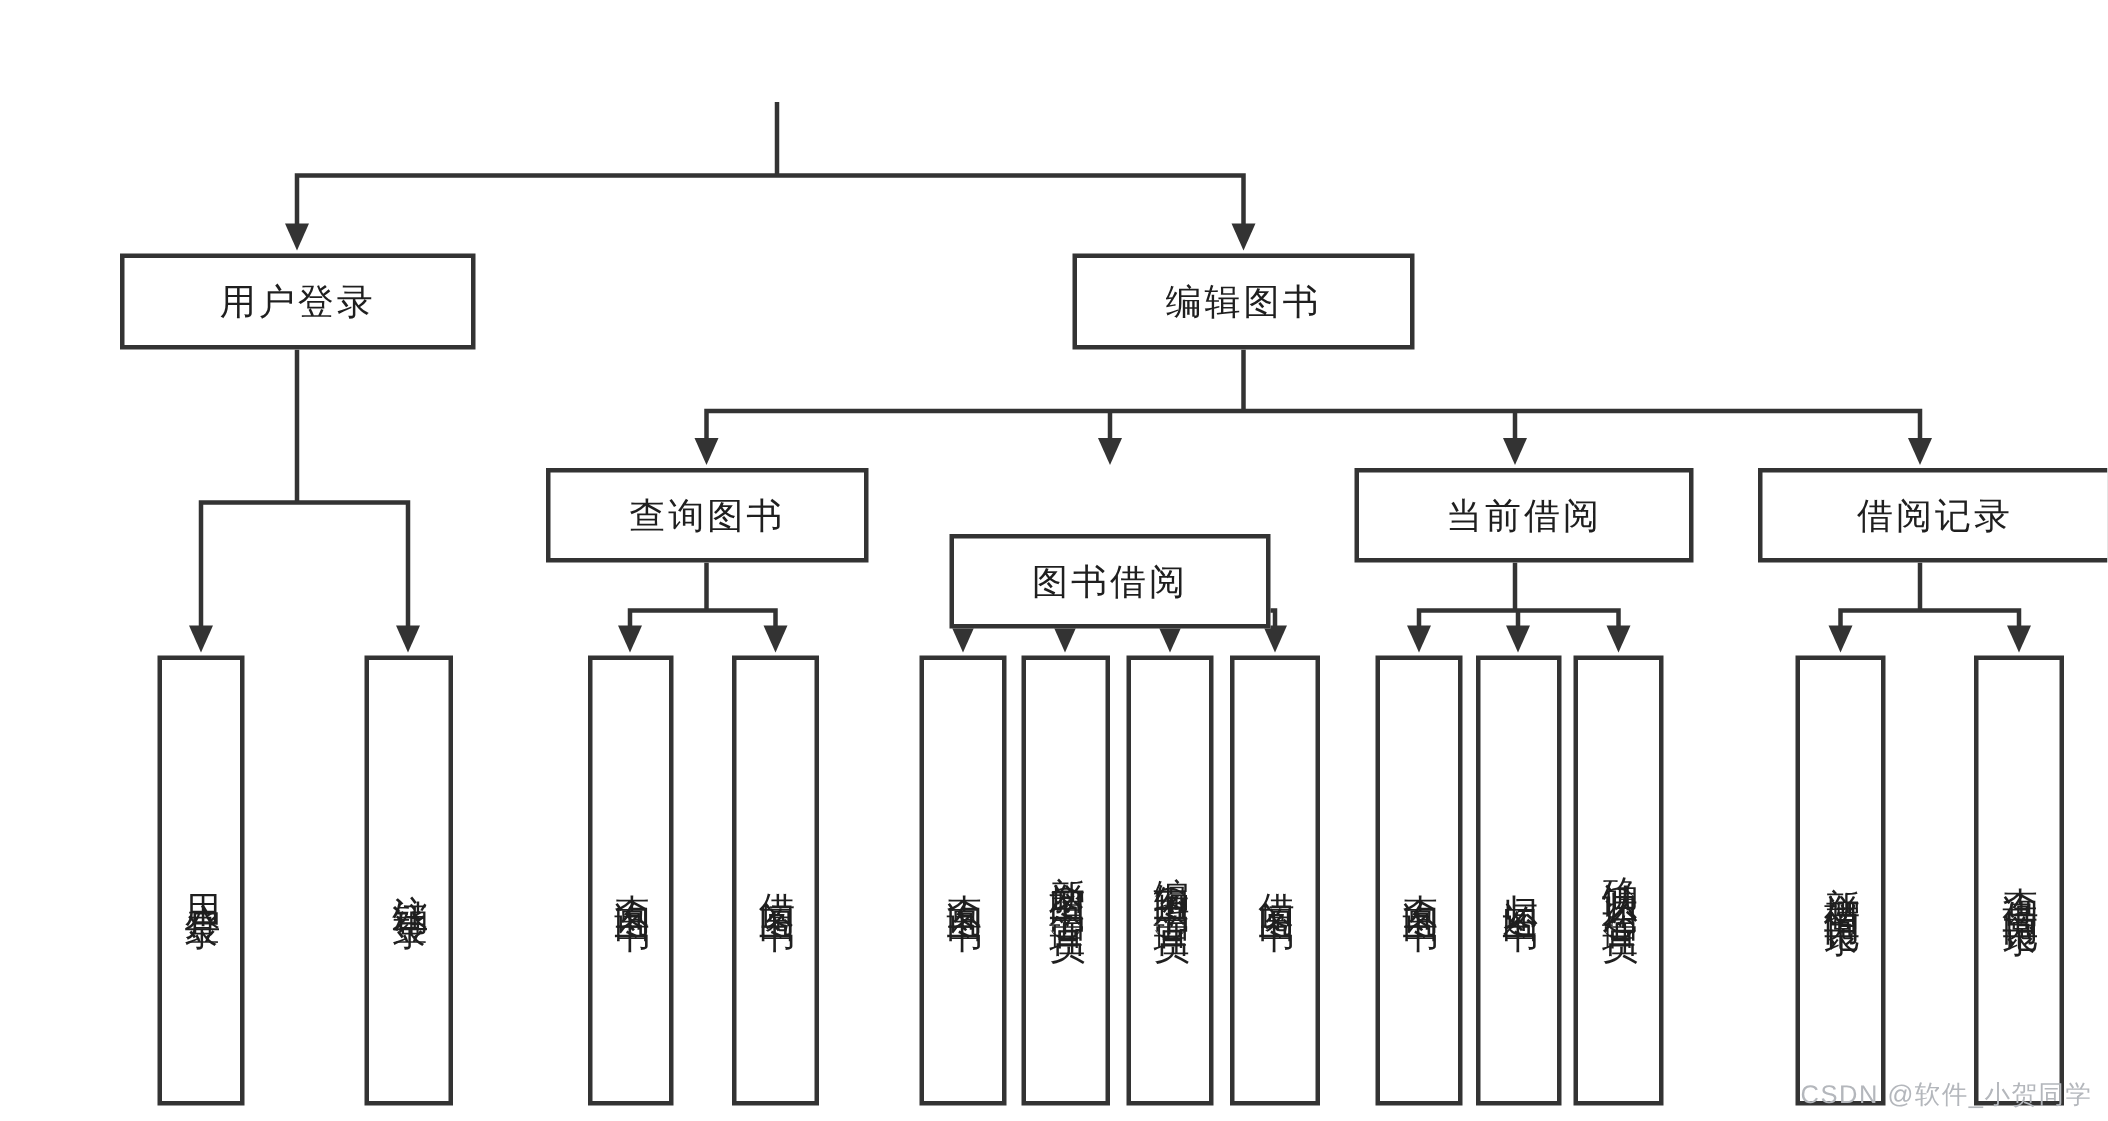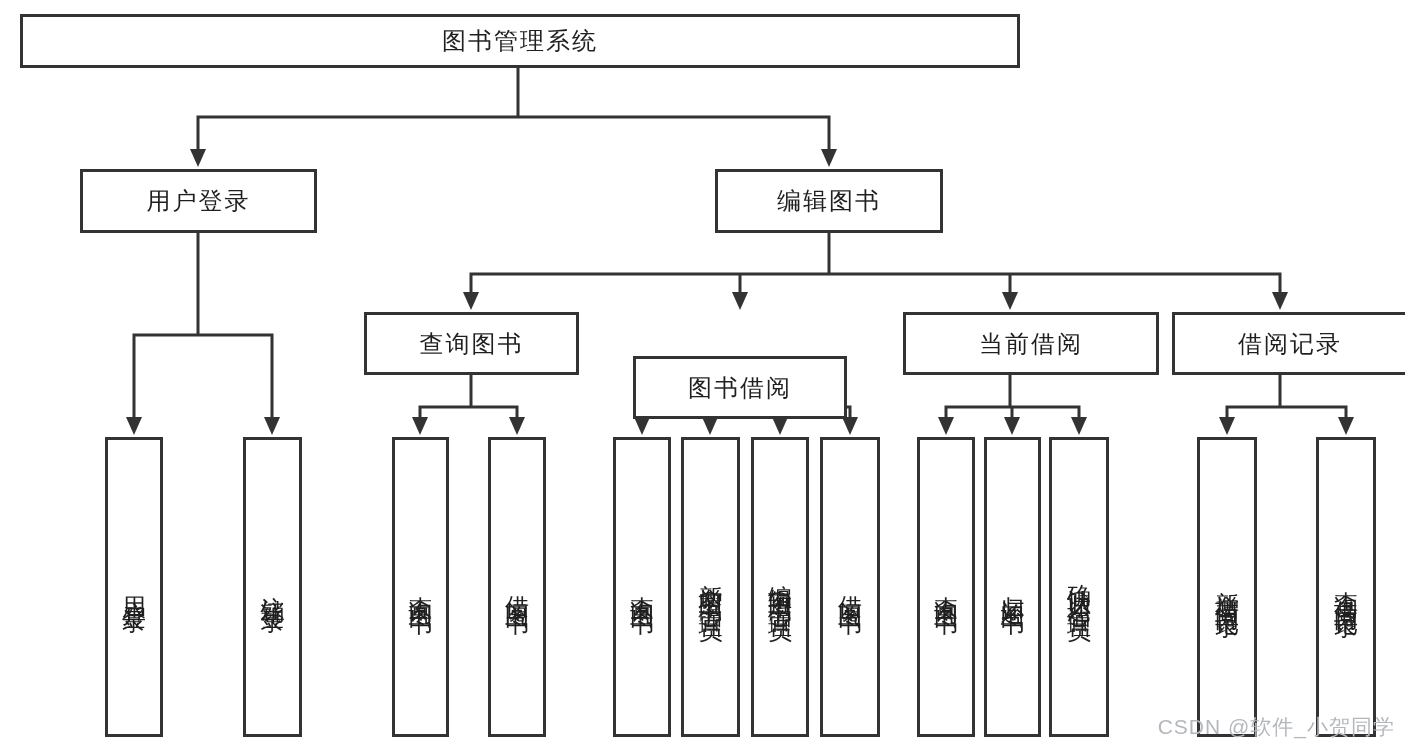--- a/index.html
+++ b/index.html
@@ -49,21 +49,21 @@
     text-orientation: mixed;
     font-size: 24px;
     color: #1f1f1f;
     letter-spacing: 5px;
     line-height: 1;
   }
   #watermark {
     position: absolute;
     right: 10px;
     bottom: 6px;
-    font-size: 21px;
+    font-size: 17px;
     letter-spacing: 1px;
     color: #b4b7bc;
     white-space: nowrap;
   }
 </style>
 </head>
 <body>
 
 <div id="canvas">
 
@@ -119,28 +119,27 @@
 
       <polygon points="938,417 954,417 946,435"></polygon>
       <polygon points="1004,417 1020,417 1012,435"></polygon>
       <polygon points="1071,417 1087,417 1079,435"></polygon>
 
       <polygon points="1219,417 1235,417 1227,435"></polygon>
       <polygon points="1338,417 1354,417 1346,435"></polygon>
     </g>
   </svg>
 
-  <div class="hnode" style="left:20px; top:14px; width:1000px; height:54px;">图书管理系统</div>
 
   <div class="hnode" style="left:80px; top:169px; width:237px; height:64px;">用户登录</div>
   <div class="hnode" style="left:715px; top:169px; width:228px; height:64px;">编辑图书</div>
 
   <div class="hnode" style="left:364px; top:312px; width:215px; height:63px;">查询图书</div>
   <div class="hnode" style="left:633px; top:312px; width:214px; height:63px;margin-top:44px;">图书借阅</div>
-  <div class="hnode" style="left:903px; top:312px; width:256px; height:63px;">当前借阅</div>
+  <div class="hnode" style="left:903px; top:312px; width:226px; height:63px;">当前借阅</div>
   <div class="hnode" style="left:1172px; top:312px; width:236px; height:63px;">借阅记录</div>
 
   <div class="vnode" style="left:105px; width:58px;">用户登录</div>
   <div class="vnode" style="left:243px; width:59px;">注销登录</div>
 
   <div class="vnode" style="left:392px; width:57px;">查询图书</div>
   <div class="vnode" style="left:488px; width:58px;">借阅图书</div>
 
   <div class="vnode" style="left:613px; width:58px;">查询图书</div>
   <div class="vnode" style="left:681px; width:59px;">新增图书（管理员）</div>

